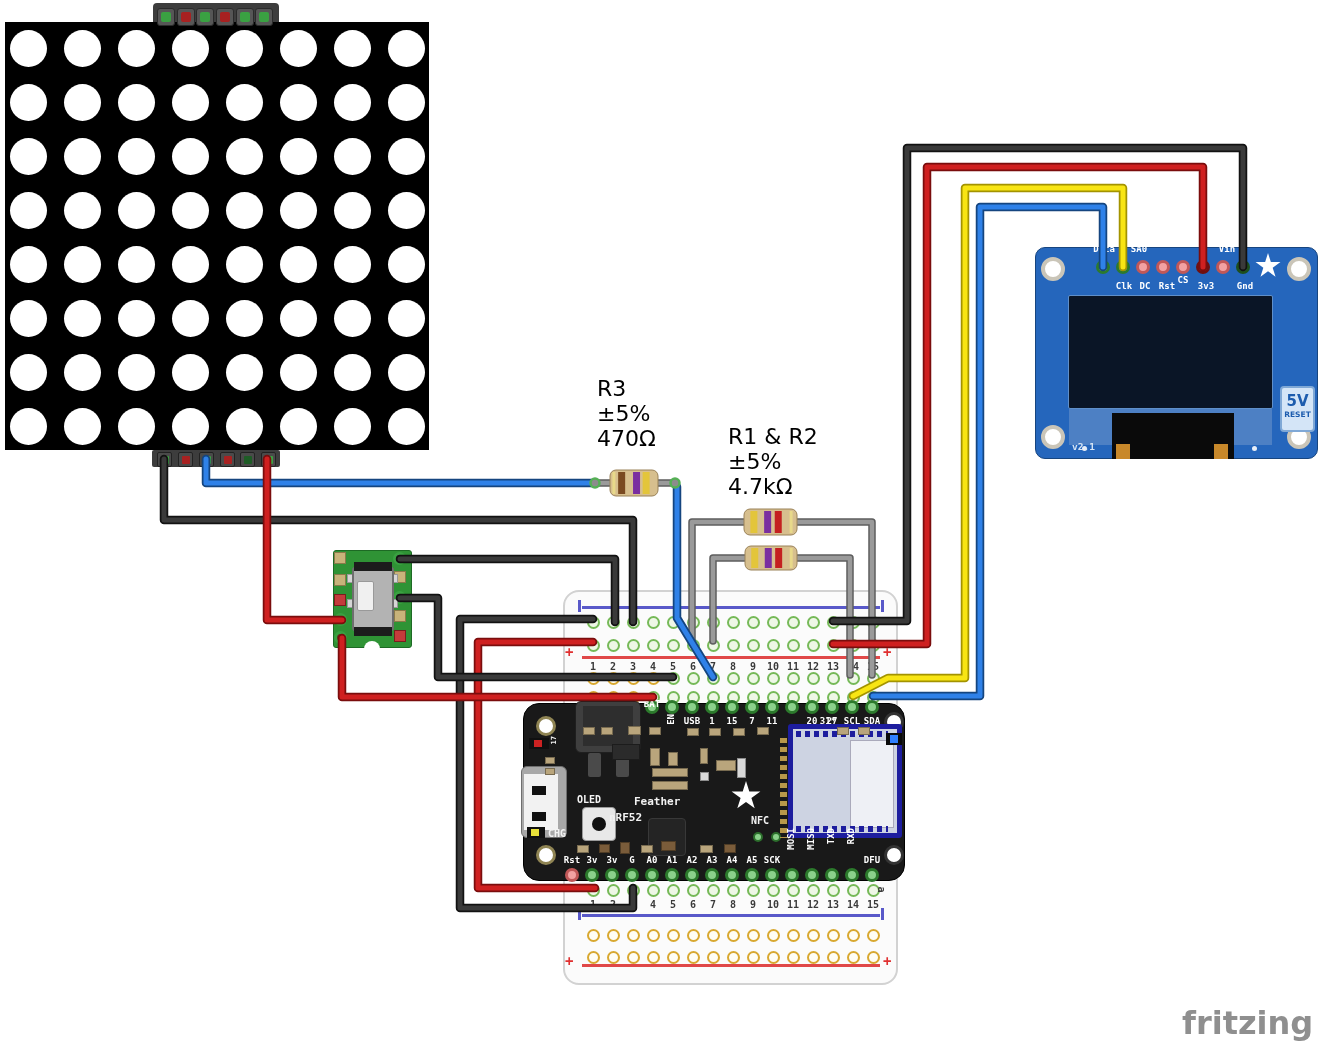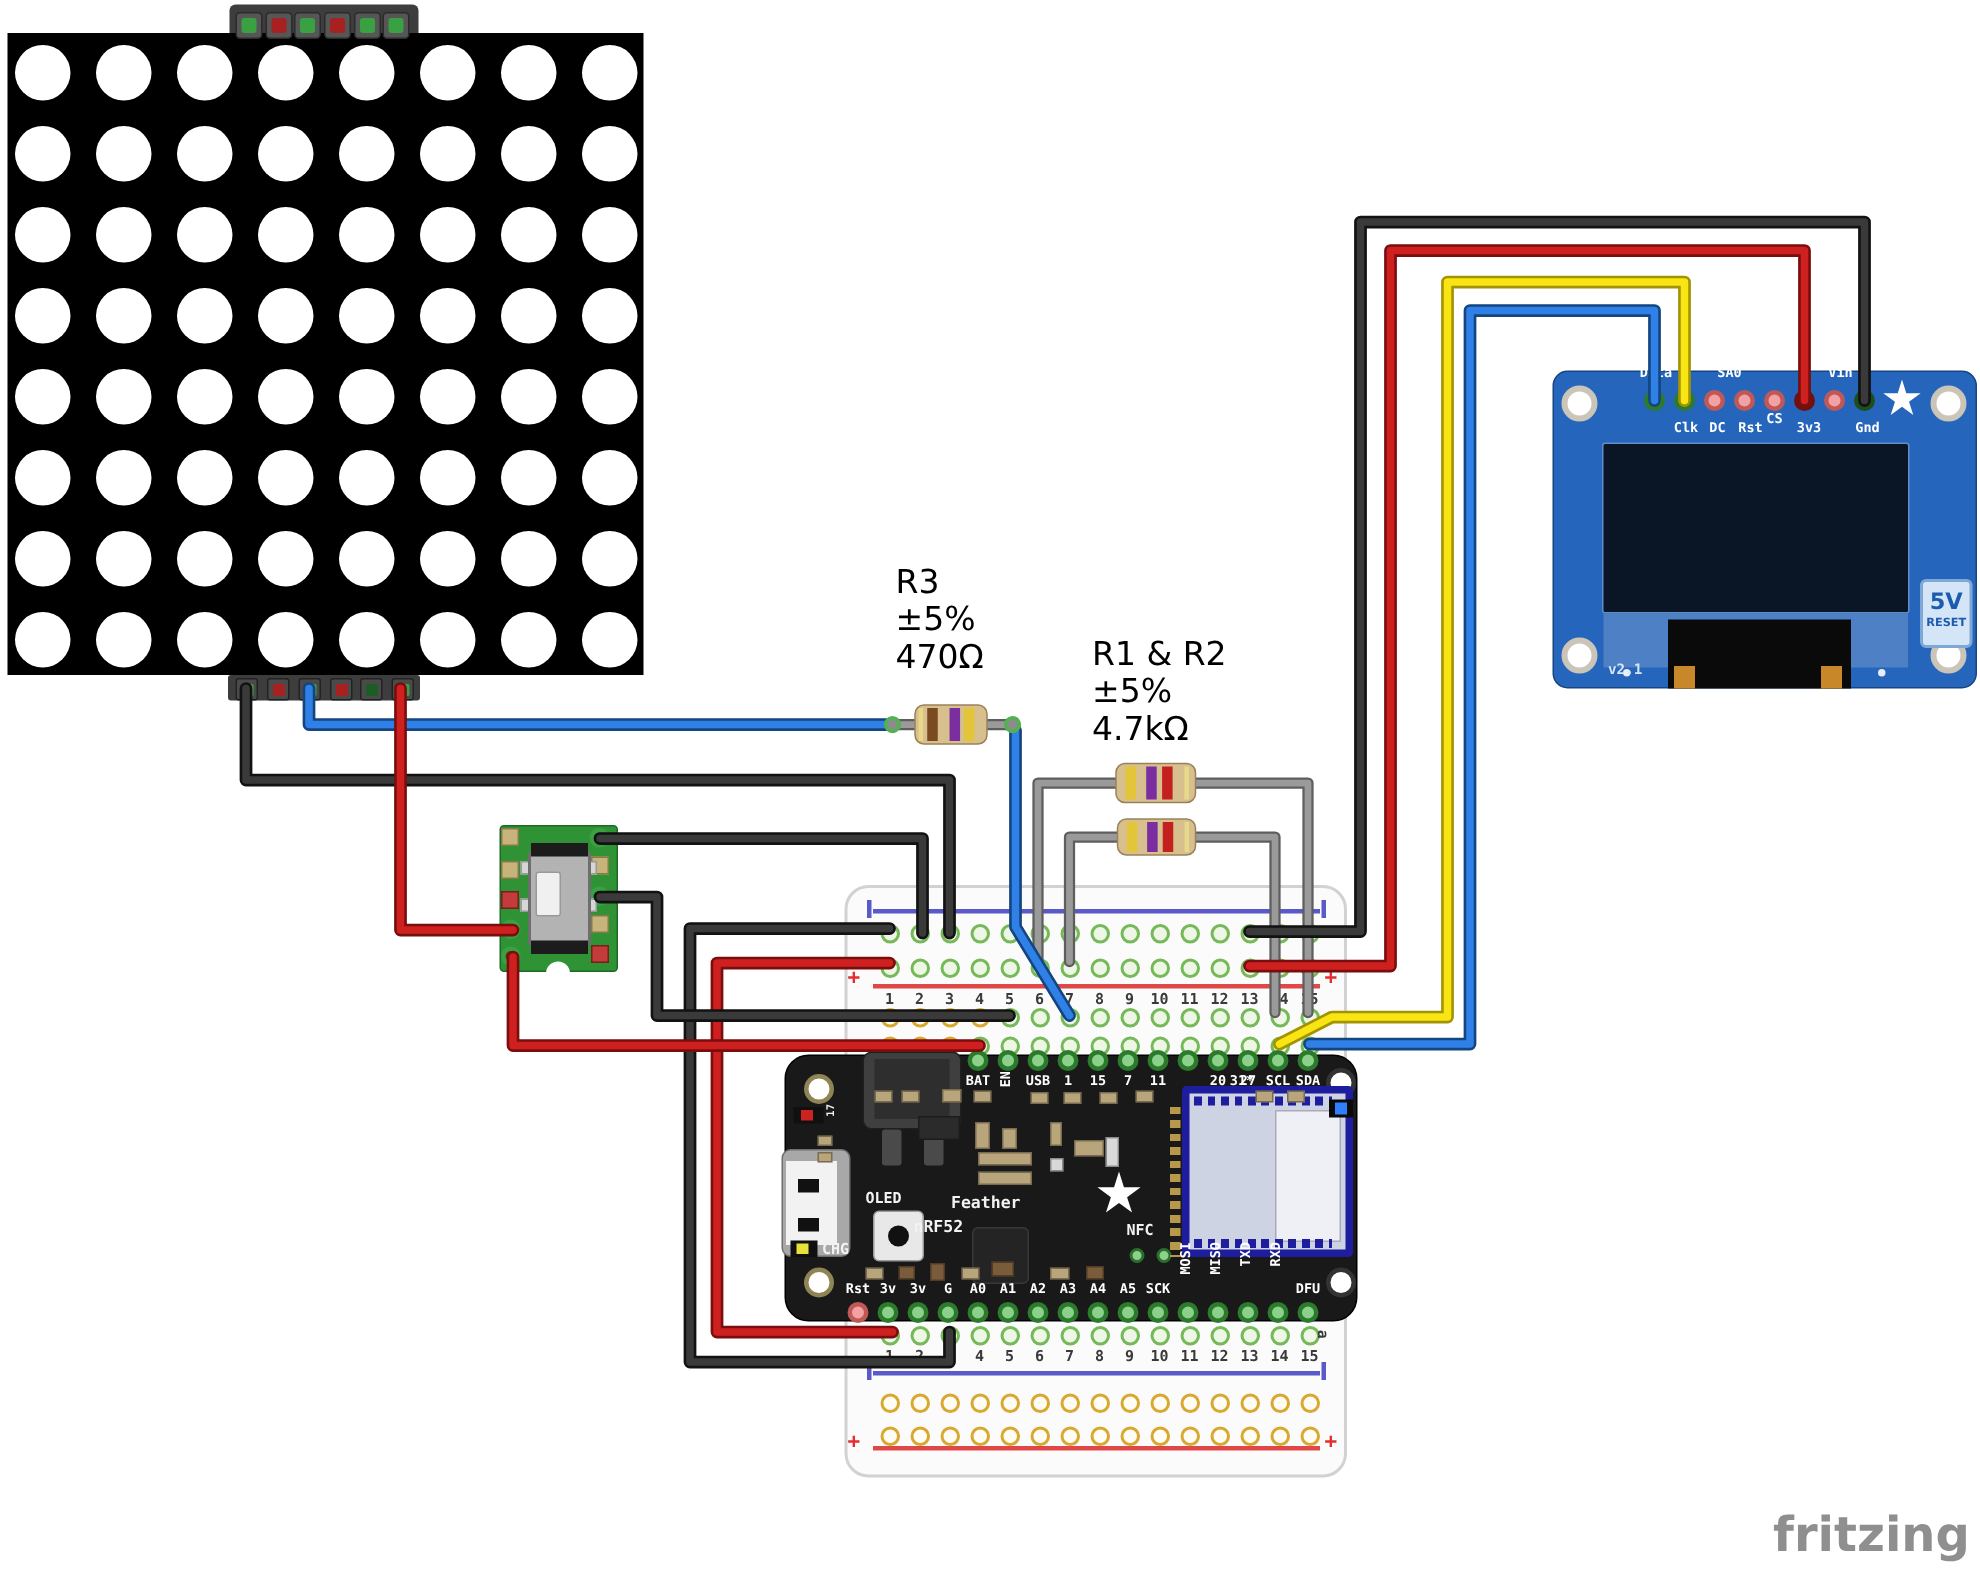--- a/index.html
+++ b/index.html
@@ -375,21 +375,21 @@
         <div class="abs pv" style="left: 620px; top: 842px; width: 10px; height: 12px; background: rgb(122, 92, 58);"></div>
         <div class="abs pv" style="left: 641px; top: 845px; width: 12px; height: 8px; background: rgb(185, 165, 124);"></div>
         <div class="abs pv" style="left: 661px; top: 841px; width: 15px; height: 10px; background: rgb(122, 92, 58);"></div>
         <div class="abs pv" style="left: 700px; top: 845px; width: 13px; height: 8px; background: rgb(185, 165, 124);"></div>
         <div class="abs pv" style="left: 724px; top: 844px; width: 12px; height: 9px; background: rgb(122, 92, 58);"></div>
         <div class="abs pv" style="left: 545px; top: 757px; width: 10px; height: 7px; background: rgb(185, 165, 124);"></div>
         <div class="abs pv" style="left: 545px; top: 768px; width: 10px; height: 7px; background: rgb(185, 165, 124);"></div>
       </div>
     <div class="layer" id="feather-pins">
         <div class="abs pin green" style="left: 645px; top: 700px;"></div>
-        <div class="abs fl" style="left: 638px; top: 716px; width: 28px;">BAT</div>
+        <div class="abs fl" style="left: 638px; top: 699px; width: 28px;">BAT</div>
         <div class="abs pin green" style="left: 665px; top: 700px;"></div>
         <div class="abs fl vert" style="left: 666px; top: 714px;">EN</div>
         <div class="abs pin green" style="left: 685px; top: 700px;"></div>
         <div class="abs fl" style="left: 678px; top: 716px; width: 28px;">USB</div>
         <div class="abs pin green" style="left: 705px; top: 700px;"></div>
         <div class="abs fl" style="left: 698px; top: 716px; width: 28px;">1</div>
         <div class="abs pin green" style="left: 725px; top: 700px;"></div>
         <div class="abs fl" style="left: 718px; top: 716px; width: 28px;">15</div>
         <div class="abs pin green" style="left: 745px; top: 700px;"></div>
         <div class="abs fl" style="left: 738px; top: 716px; width: 28px;">7</div>
@@ -462,21 +462,21 @@
     <div class="layer" id="oled-pins">
         <div class="abs pin green" style="left: 1096px; top: 260px;"></div>
         <div class="abs pin green" style="left: 1116px; top: 260px;"></div>
         <div class="abs pin pink" style="left: 1136px; top: 260px;"></div>
         <div class="abs pin pink" style="left: 1156px; top: 260px;"></div>
         <div class="abs pin pink" style="left: 1176px; top: 260px;"></div>
         <div class="abs pin red" style="left: 1196px; top: 260px;"></div>
         <div class="abs pin pink" style="left: 1216px; top: 260px;"></div>
         <div class="abs pin darkgreen" style="left: 1236px; top: 260px;"></div>
         <div class="abs ol" style="left: 1088px; top: 244px; width: 32px;">Data</div>
-        <div class="abs ol" style="left: 1123px; top: 244px; width: 32px; margin-left: 14px;">SA0</div>
+        <div class="abs ol" style="left: 1123px; top: 244px; width: 32px;">SA0</div>
         <div class="abs ol" style="left: 1167px; top: 244px; width: 32px; margin-top: 31px;">CS</div>
         <div class="abs ol" style="left: 1211px; top: 244px; width: 32px;">Vin</div>
         <div class="abs ol" style="left: 1108px; top: 281px; width: 32px;">Clk</div>
         <div class="abs ol" style="left: 1129px; top: 281px; width: 32px;">DC</div>
         <div class="abs ol" style="left: 1151px; top: 281px; width: 32px;">Rst</div>
         <div class="abs ol" style="left: 1190px; top: 281px; width: 32px;">3v3</div>
         <div class="abs ol" style="left: 1229px; top: 281px; width: 32px;">Gnd</div>
       </div>
   </div>
 

